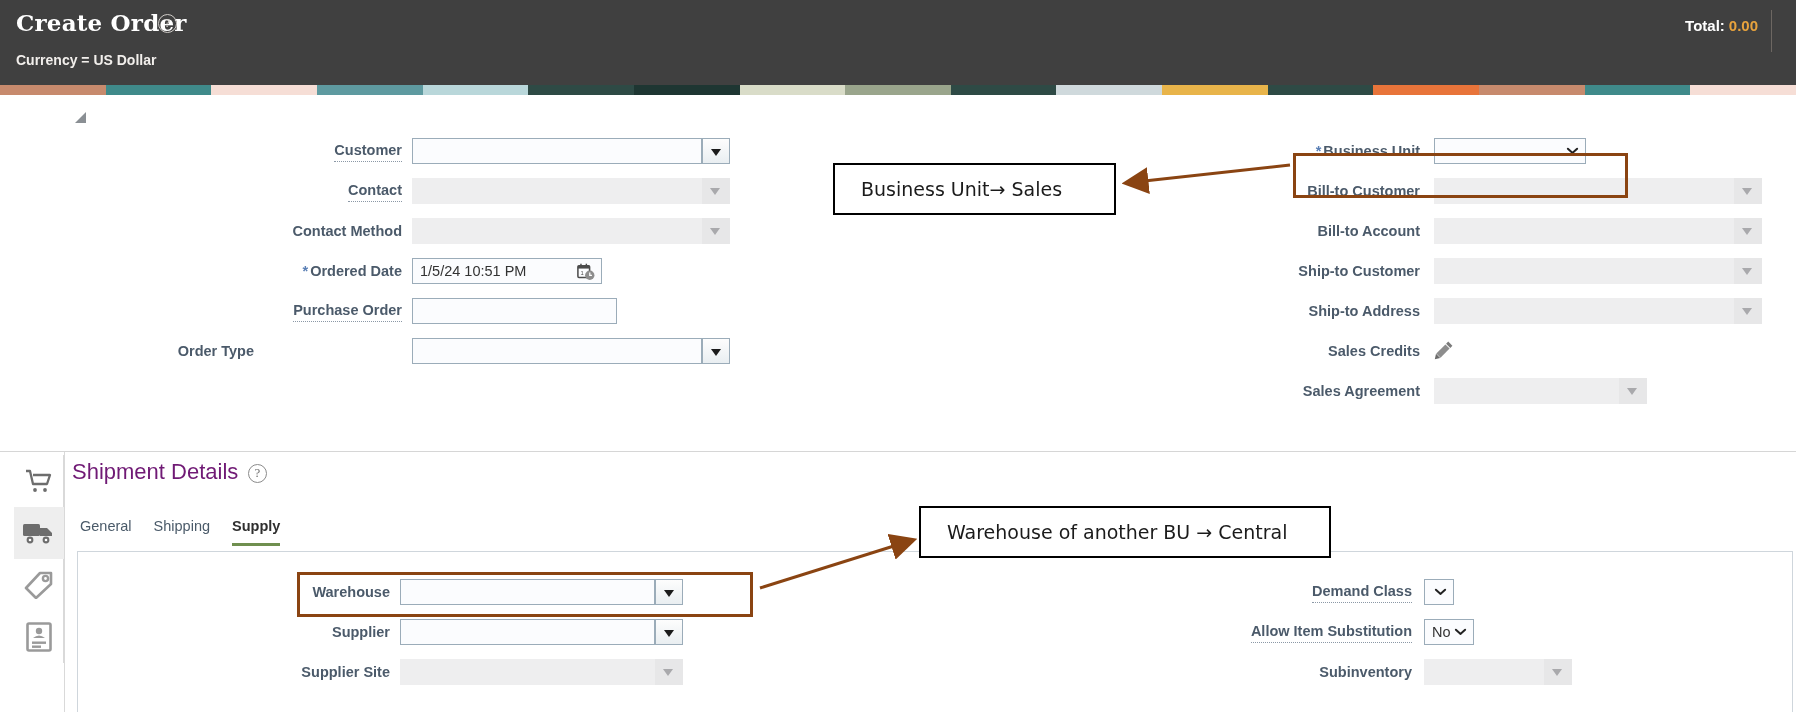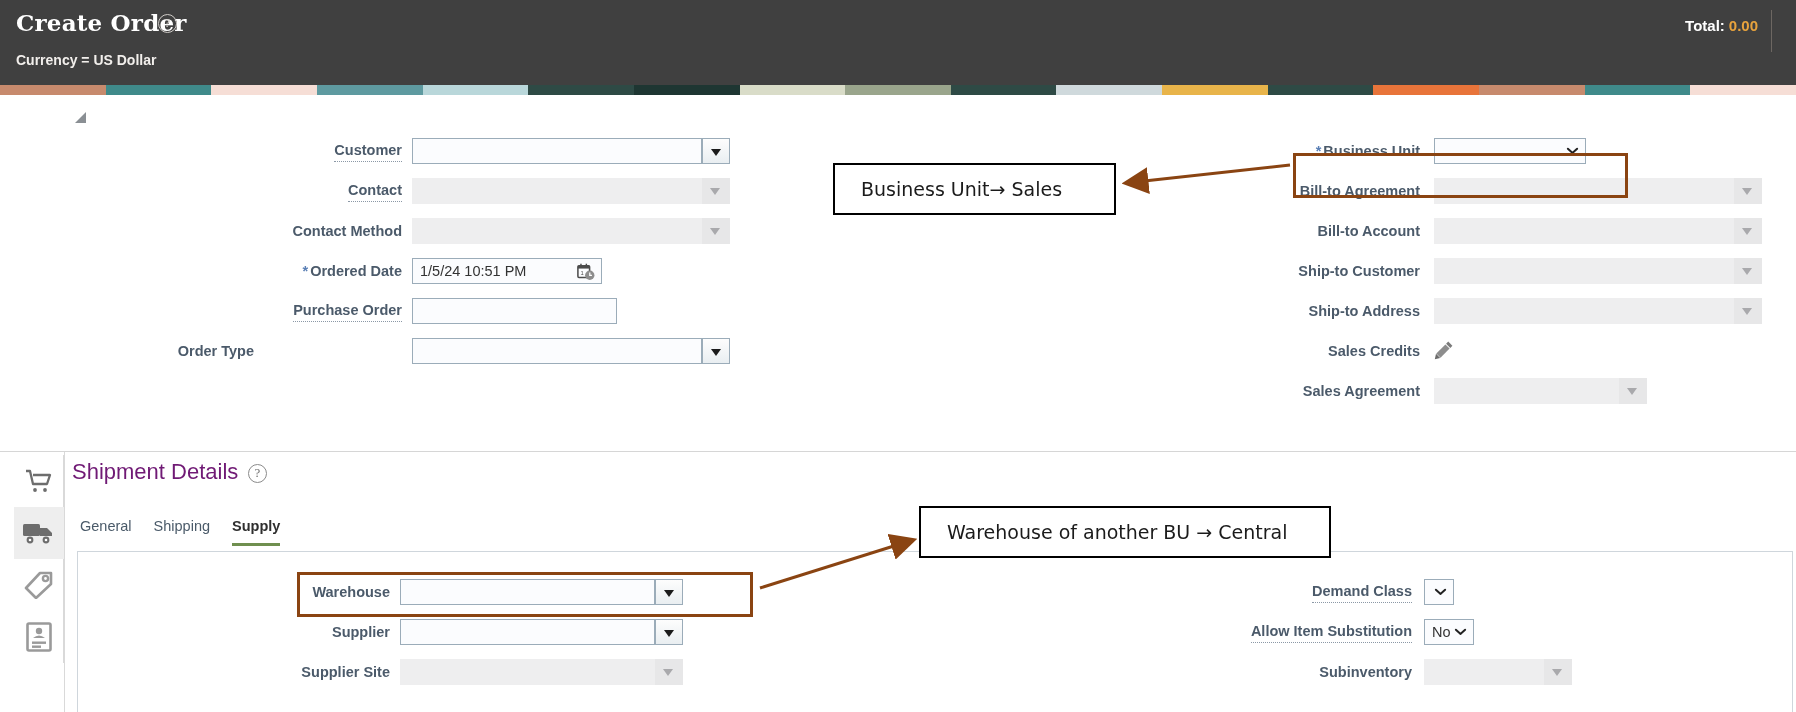--- a/index.html
+++ b/index.html
@@ -232,21 +232,21 @@
       <div class="lovbtn" style="left: 702px;"></div>
     </div>
     <div class="formrow" style="left: 0px; top: 138px; width: 1796px;">
       <div class="flabel" style="right: 376px;"><span class="req-star">*</span>Business Unit</div>
       <div class="selbox" style="left: 1434px; width: 152px;">
         <span class="selval"></span>
         <span class="chev"></span>
       </div>
     </div>
     <div class="formrow" style="left: 0px; top: 178px; width: 1796px;">
-      <div class="flabel" style="right: 376px;">Bill-to Agreement</div>
+      <div class="flabel" style="right: 376px;">Bill-to Customer</div>
       <div class="fld ro" style="left: 1434px; width: 300px;"></div>
       <div class="lovbtn ro" style="left: 1734px;"></div>
     </div>
     <div class="formrow" style="left: 0px; top: 218px; width: 1796px;">
       <div class="flabel" style="right: 376px;">Bill-to Account</div>
       <div class="fld ro" style="left: 1434px; width: 300px;"></div>
       <div class="lovbtn ro" style="left: 1734px;"></div>
     </div>
     <div class="formrow" style="left: 0px; top: 258px; width: 1796px;">
       <div class="flabel" style="right: 376px;">Ship-to Customer</div>

